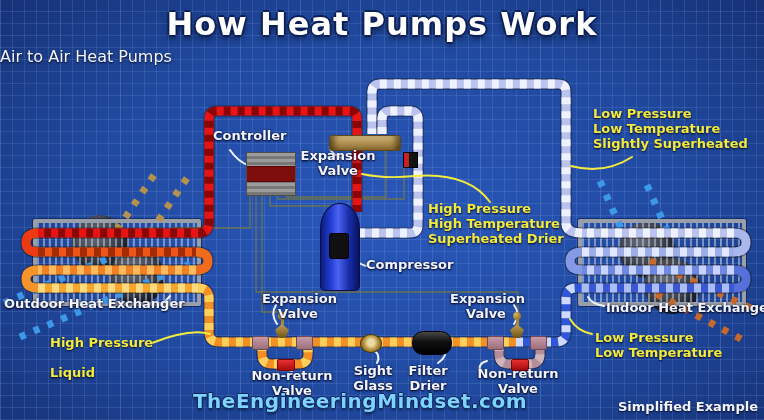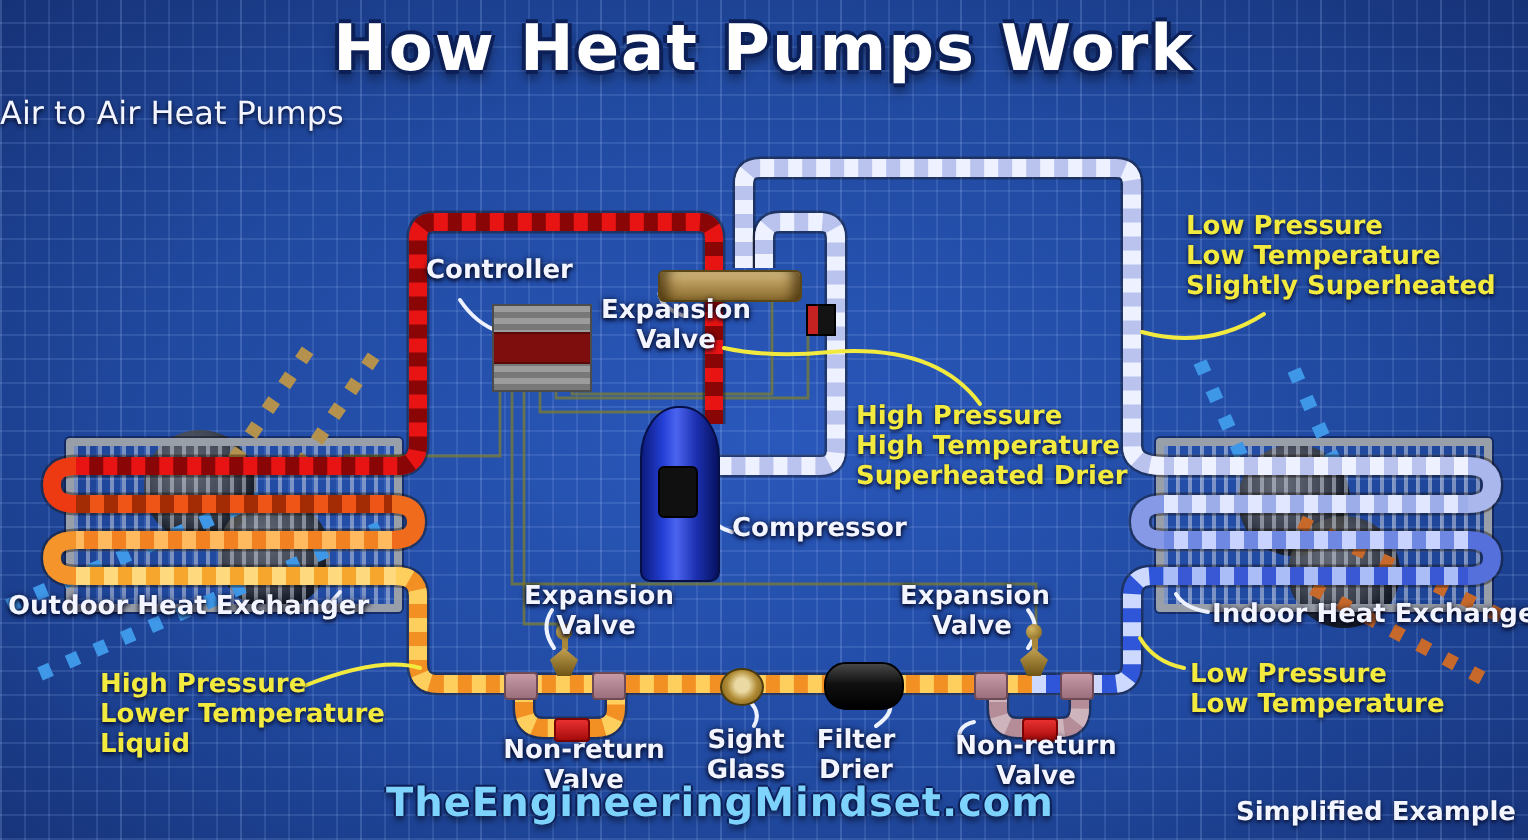--- a/index.html
+++ b/index.html
@@ -329,21 +329,21 @@
   <span>Low Temperature</span><br>
   <span>Slightly Superheated</span>
 </div>
 <div class="abs ylbl" style="left:428px;top:201px;">
   <span>High Pressure</span><br>
   <span>High Temperature</span><br>
   <span>Superheated Drier</span>
 </div>
 <div class="abs ylbl" style="left:50px;top:335px;">
   <span>High Pressure</span><br>
-  <span>Lower Temperature</span><br>
+  <br>
   <span>Liquid</span>
 </div>
 <div class="abs ylbl" style="left:595px;top:330px;">
   <span>Low Pressure</span><br>
   <span>Low Temperature</span><br>
 </div>
 
 <div class="abs website">TheEngineeringMindset.com</div>
 <div class="abs simplified">Simplified Example</div>
 

